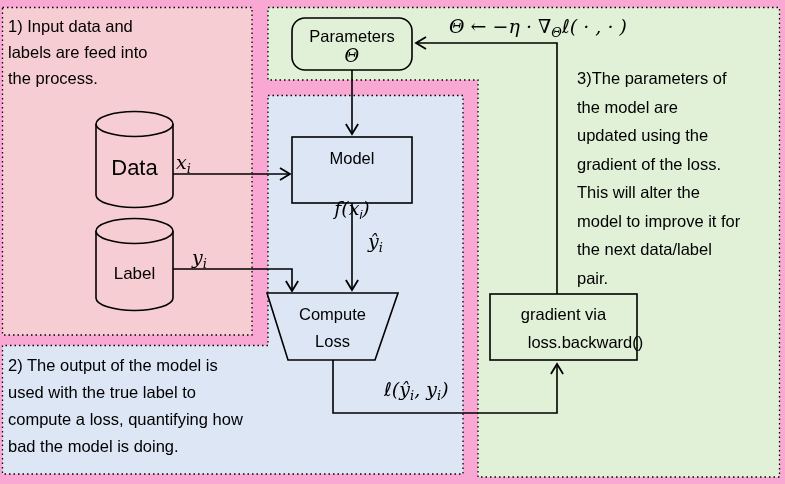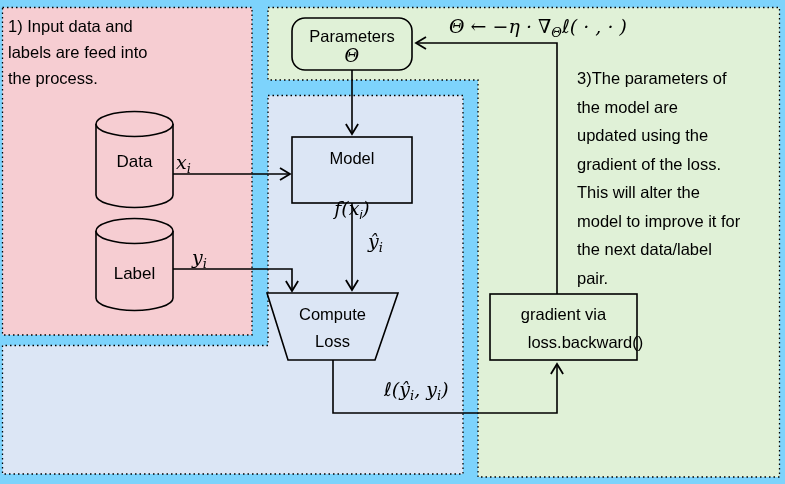--- a/index.html
+++ b/index.html
@@ -1,16 +1,16 @@
 <!DOCTYPE html>
 <html><head>
 <meta charset="utf-8">
 <style>
   html,body{margin:0;padding:0;background:#fff;}
-  .canvas{position:relative;width:785px;height:484px;background:#7dd3fc;overflow:hidden;
+  .canvas{position:relative;width:785px;height:484px;background:#f9a8d4;overflow:hidden;
           font-family:"Liberation Sans","DejaVu Sans",sans-serif;color:#000;}
   .canvas svg{position:absolute;left:0;top:0;}
   .txt{position:absolute;font-size:16.5px;line-height:26px;white-space:nowrap;}
   .step2 .ln{line-height:27px;}
   .step3 .ln{line-height:28.5px;}
   .nodelabel{position:absolute;text-align:center;font-size:16.5px;line-height:26px;white-space:nowrap;}
   .math{position:absolute;font-family:"DejaVu Serif","DejaVu Sans",serif;font-style:italic;
         font-size:19px;white-space:nowrap;}
   .math-inline{font-family:"DejaVu Serif","DejaVu Sans",serif;font-style:italic;font-size:19px;}
   .s{font-size:13px;vertical-align:-4px;font-style:italic;}
@@ -56,33 +56,39 @@
 
     <rect x="490" y="294" width="147" height="66" stroke="#000" stroke-width="1.6" fill="#e0f1d7"></rect>
   </svg>
 
   <div class="txt step1" style="left:8px;top:13px;">
     <div class="ln">1) Input data and</div>
     <div class="ln">labels are feed into</div>
     <div class="ln">the process.</div>
   </div>
 
+  <div class="txt step2" style="left:8px;top:352px;">
+    <div class="ln">2) The output of the model is</div>
+    <div class="ln">used with the true label to</div>
+    <div class="ln">compute a loss, quantifying how</div>
+    <div class="ln">bad the model is doing.</div>
+  </div>
 
   <div class="txt step3" style="left:577px;top:64px;">
     <div class="ln">3)The parameters of</div>
     <div class="ln">the model are</div>
     <div class="ln">updated using the</div>
     <div class="ln">gradient of the loss.</div>
     <div class="ln">This will alter the</div>
     <div class="ln">model to improve it for</div>
     <div class="ln">the next data/label</div>
     <div class="ln">pair.</div>
   </div>
 
-  <div class="nodelabel" style="left:96px;top:149px;width:77px;font-size:17px;">Data</div>
+  <div class="nodelabel" style="left:96px;top:155px;width:77px;font-size:22px;">Data</div>
 
   <div class="nodelabel" style="left:96px;top:261px;width:77px;font-size:17px;">Label</div>
 
   <div class="nodelabel" style="left:292px;top:23px;width:120px;">Parameters</div>
   <div class="nodelabel math-inline" style="left:292px;top:45px;width:120px;position:absolute;text-align:center;font-size:18px;line-height:22px;">Θ</div>
 
   <div class="nodelabel" style="left:292px;top:145px;width:120px;">Model</div>
   <div class="nodelabel" style="left:292px;top:171px;width:120px;margin-top:24px;">
     <span class="math-inline">f(x</span><span class="s">i</span><span class="math-inline">)</span>
   </div>

